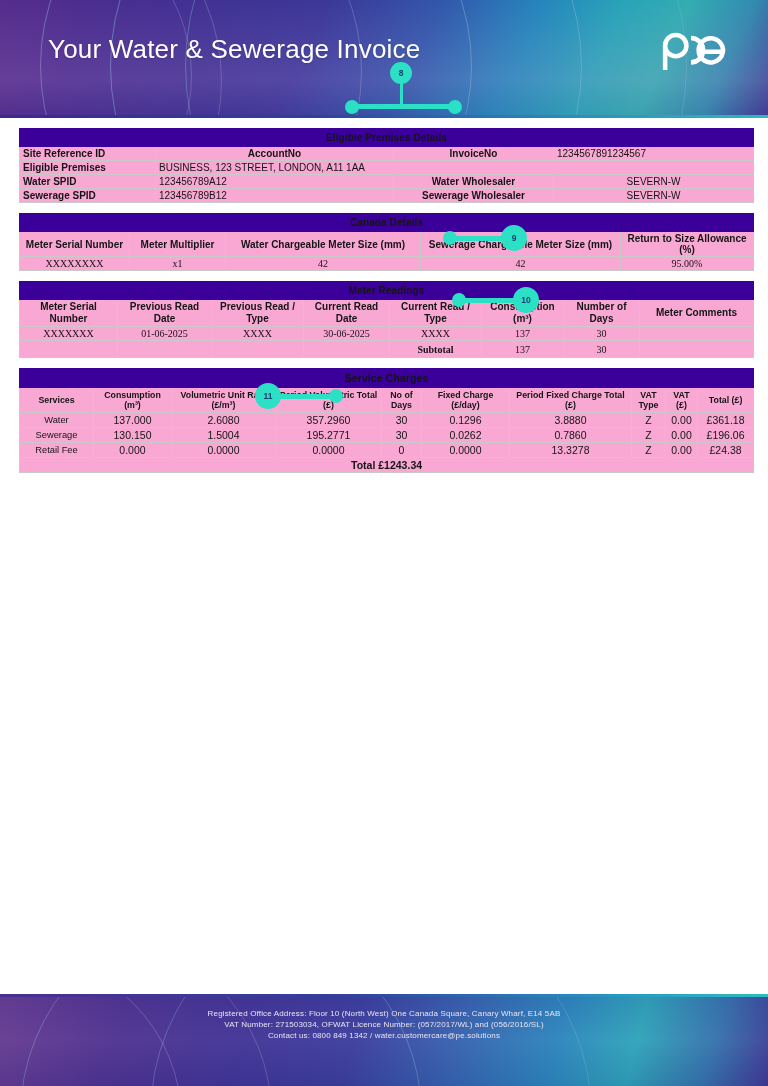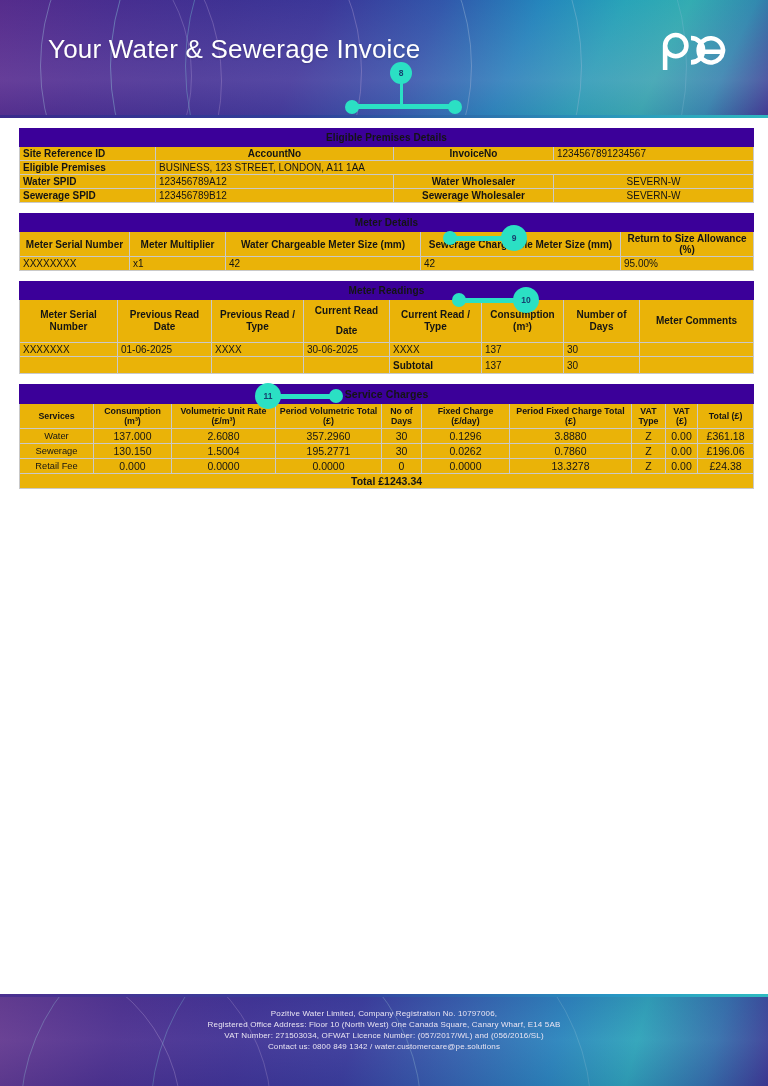--- a/index.html
+++ b/index.html
@@ -91,21 +91,21 @@
     font-size:8px;line-height:11px;letter-spacing:.15px;
     font-family:"Liberation Sans", sans-serif;
   }
 
   
   .sheet{position:absolute;left:19px;top:128px;width:734px;}
 
   table.tbl{
     width:734px;border-collapse:collapse;table-layout:fixed;
     font-family:"Liberation Sans", sans-serif;
-    background:#eab308;
+    background:#f9a8d4;
   }
   table.tbl td, table.tbl th{
     border:1px solid #c9c9c9;
     padding:1px 3px;
     font-size:10px;color:#141414;
     vertical-align:middle;
     overflow:hidden;
   }
   .bandhead{
     background:#3B0099;color:#ffffff;
@@ -114,21 +114,21 @@
     border:1px solid #3B0099 !important;
     padding:3px 0 !important;
   }
   .colhead{
     font-weight:bold;text-align:center;font-size:9.3px;
     line-height:11px;color:#111;
   }
   .lbl{font-weight:bold;font-size:10.5px;padding-left:4px;}
   .ctr{text-align:center;}
   .val{font-size:10px;padding-left:5px;}
-  .big{font-size:12px;text-align:left;}
+  .big{font-size:12px;text-align:center;font-family:Liberation Serif, serif;}
   .bold{font-weight:bold;}
 
   .tbl-gap{height:10px;}
 
   
   table.svc td{font-size:10.5px;text-align:center;}
   table.svc td.svcname{font-size:9.3px;text-align:center;}
   table.svc th{font-size:8.8px;line-height:10px;font-weight:bold;text-align:center;padding:2px 1px;}
   .totalrow td{
     text-align:right;font-weight:bold;font-size:11.5px;
@@ -226,21 +226,21 @@
   <table class="tbl">
     <colgroup>
       <col style="width:110px">
         <col style="width:96px">
         <col style="width:195px">
       <col style="width:200px">
         <col style="width:133px">
     </colgroup>
     <tbody>
         <tr>
-      <td class="bandhead" colspan="5">Meter Details</td>
+      <td class="bandhead" colspan="5">Canada Details</td>
     </tr>
     <tr>
       <td class="colhead">Meter Serial Number</td>
       <td class="colhead">Meter Multiplier</td>
       <td class="colhead">Water Chargeable Meter Size (mm)</td>
       <td class="colhead">Sewerage Chargeable Meter Size (mm)</td>
       <td class="colhead">Return to Size Allowance (%)</td>
     </tr>
     <tr>
       <td class="big">XXXXXXXX</td>
@@ -266,21 +266,21 @@
         <col style="width:114px">
     </colgroup>
     <tbody>
         <tr>
       <td class="bandhead" colspan="8">Meter Readings</td>
     </tr>
     <tr>
       <td class="colhead" style="font-size:10px;line-height:12px;">Meter Serial Number</td>
       <td class="colhead" style="font-size:10px;line-height:12px;">Previous Read Date</td>
       <td class="colhead" style="font-size:10px;line-height:12px;">Previous Read / Type</td>
-      <td class="colhead" style="font-size:10px;line-height:20px;">Current Read Date</td>
+      <td class="colhead" style="font-size:10px;line-height:12px;">Current Read Date</td>
       <td class="colhead" style="font-size:10px;line-height:12px;">Current Read / Type</td>
       <td class="colhead" style="font-size:10px;line-height:12px;">Consumption (m³)</td>
       <td class="colhead" style="font-size:10px;line-height:12px;">Number of Days</td>
       <td class="colhead" style="font-size:10px;line-height:12px;">Meter Comments</td>
     </tr>
     <tr>
       <td class="big">XXXXXXX</td>
       <td class="big">01-06-2025</td>
       <td class="big">XXXX</td>
       <td class="big">30-06-2025</td>
@@ -396,18 +396,17 @@
 </div>
 
 <div class="footer">
   <div class="ftr-circle f1"></div>
   <div class="ftr-circle f2"></div>
   <div class="ftr-circle f3"></div>
   <div class="ftr-circle f4"></div>
   <div class="footer-tint"></div>
   <div class="footer-top-line"></div>
   <div class="footer-text">
-    <div>Pozitive Water Limited, Company Registration No. 10797006,</div>
     <div>Registered Office Address: Floor 10 (North West) One Canada Square, Canary Wharf, E14 5AB</div>
     <div>VAT Number: 271503034, OFWAT Licence Number: (057/2017/WL) and (056/2016/SL)</div>
     <div>Contact us: 0800 849 1342 / water.customercare@pe.solutions</div>
   </div>
 </div>
 
 </body></html>

